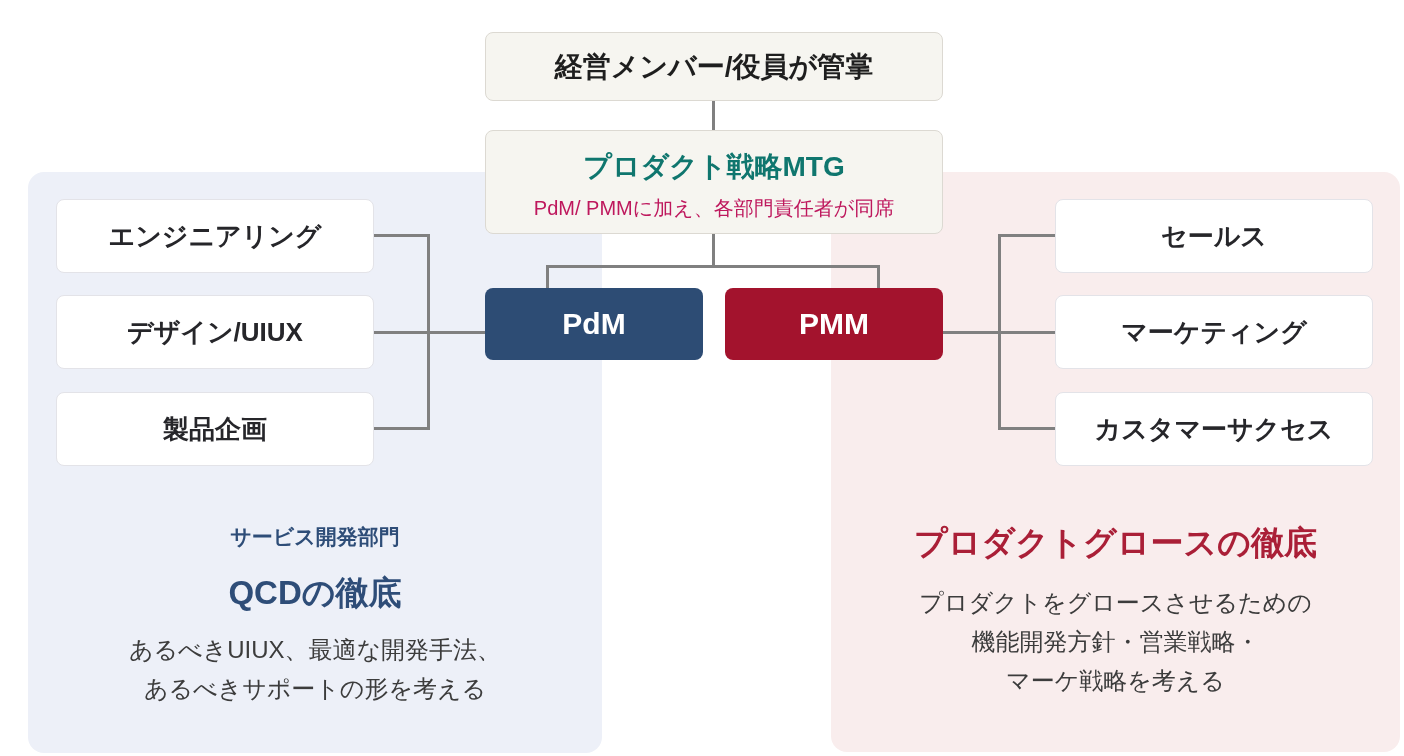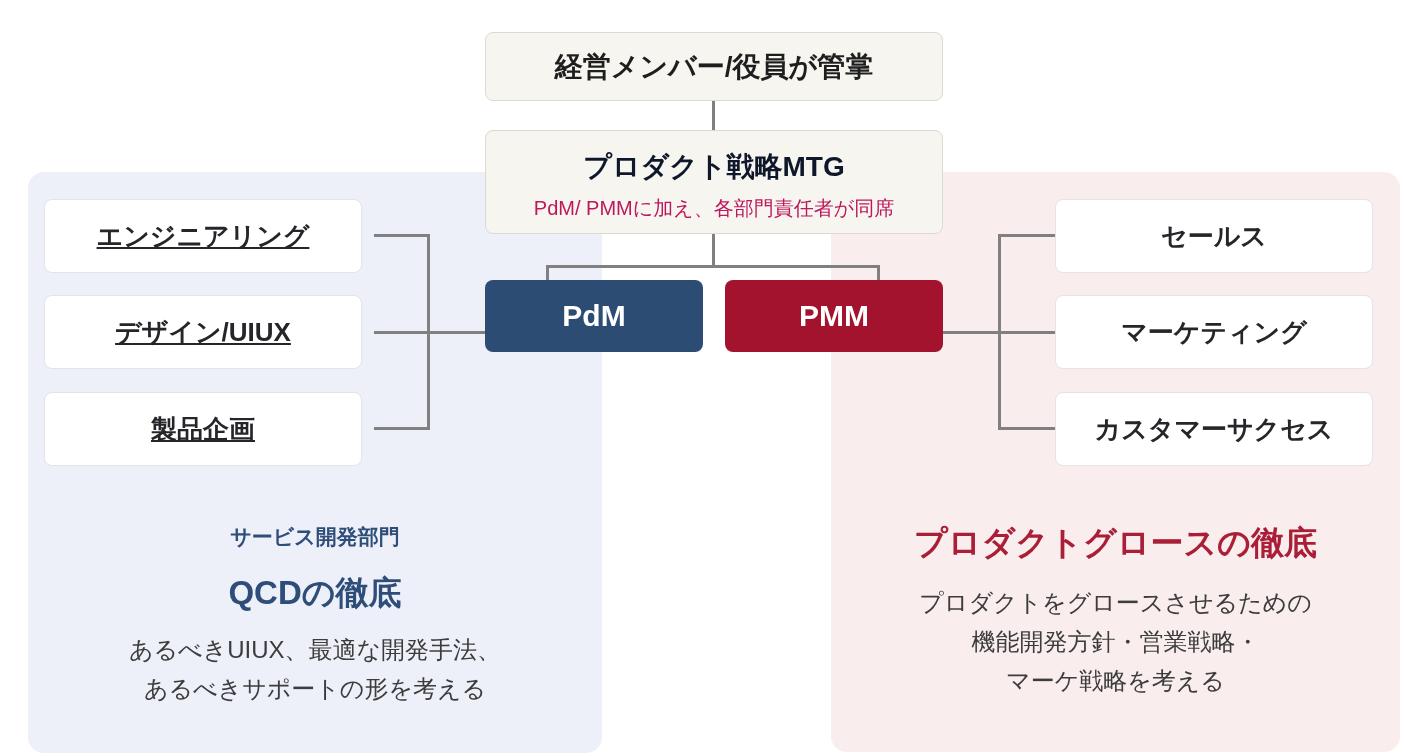--- a/index.html
+++ b/index.html
@@ -28,37 +28,37 @@
 
   .line { position:absolute; background:var(--line-gray); }
 
   .topbox {
     position:absolute; left:473px; width:458px;
     background:var(--top-box-bg); border:1px solid var(--top-box-border);
     border-radius:8px; text-align:center;
   }
   .box-management { top:20px; height:69px; line-height:67px; font-size:28px; font-weight:700; color:#1e1e1e; }
   .box-mtg { top:118px; height:104px; padding-top:15px; }
-  .mtg-title { font-size:28px; font-weight:700; color:#0f172a; line-height:34px; }
+  .mtg-title { font-size:28px; font-weight:700; color:#0f766e; line-height:34px; }
   .mtg-subtitle { margin-top:11px; font-size:20px; font-weight:500; color:#be185d; line-height:26px; }
 
   .rolebox {
-    position:absolute; top:268px; width:218px; height:72px;
+    position:absolute; top:276px; width:218px; height:72px;
     border-radius:8px; color:#ffffff; font-size:30px; font-weight:700;
     text-align:center; line-height:72px;
   }
   .rolebox-pdm { left:473px; background:var(--pdm-blue); }
   .rolebox-pmm { left:713px; background:var(--pmm-red); }
 
   .deptbox {
     position:absolute; width:318px; height:74px;
     background:#ffffff; border:1px solid var(--dept-box-border); border-radius:8px;
     text-align:center; line-height:72px; font-size:26px; font-weight:700; color:var(--dark-text);
   }
-  .dept-l { left:32px;text-decoration:underline; }
+  .dept-l { left:44px; }
   .dept-r { left:1043px; }
   .dept-row1 { top:187px; }
   .dept-row2 { top:283px; }
   .dept-row3 { top:380px; }
 
   .infoblock { position:absolute; text-align:center; }
   .infoblock-left { left:16px; top:508px; width:574px; }
   .infoblock-right { left:819px; top:490px; width:569px; }
   .group-label { font-size:21px; font-weight:700; line-height:26px; }
   .headline { font-size:33px; font-weight:800; line-height:46px; }

